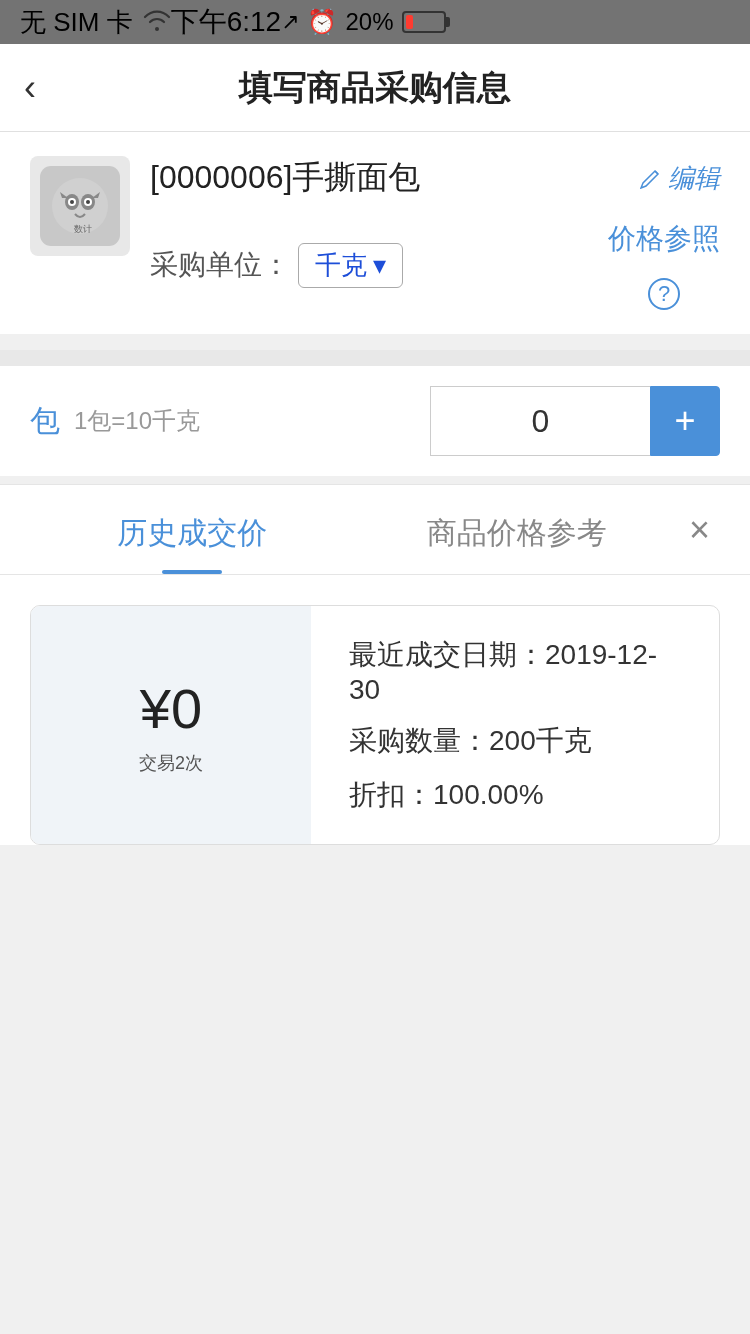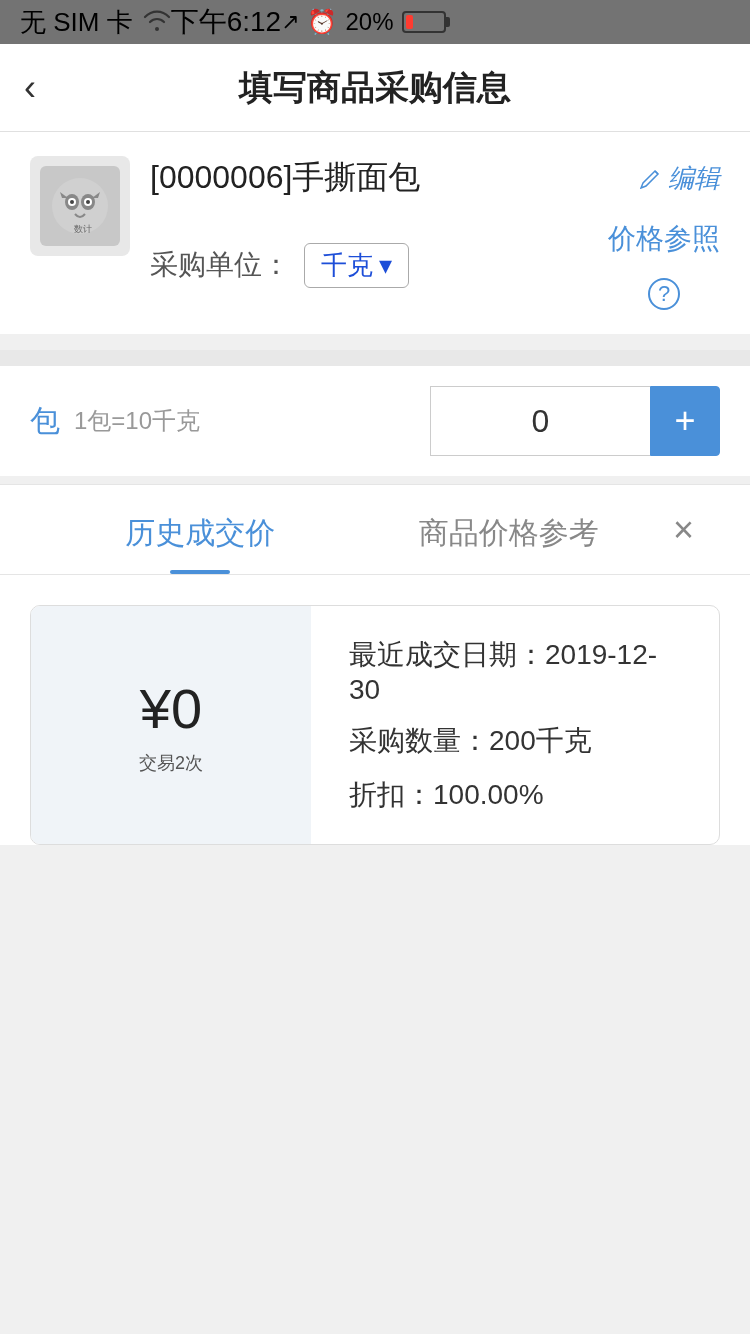--- a/index.html
+++ b/index.html
@@ -111,21 +111,21 @@
       border-radius: 8px;
       display: flex;
       align-items: center;
       justify-content: center;
       flex-shrink: 0;
     }
     .product-image-inner {
       width: 80px;
       height: 80px;
       background: #c8c8c8;
-      border-radius: 6px;
+      border-radius: 11px;
       display: flex;
       align-items: center;
       justify-content: center;
     }
     .product-info {
       flex: 1;
     }
     .product-name-row {
       display: flex;
       justify-content: space-between;
@@ -147,21 +147,21 @@
       font-style: italic;
     }
     .purchase-unit-row {
       display: flex;
       justify-content: space-between;
       align-items: center;
     }
     .purchase-unit-left {
       display: flex;
       align-items: center;
-      gap: 14px;
+      gap: 8px;
       font-size: 28px;
       color: #555;
     }
     .unit-select {
       border: 1px solid #aaa;
       border-radius: 6px;
       padding: 4px 16px;
       font-size: 26px;
       color: #1d4ed8;
       display: flex;
@@ -250,21 +250,21 @@
 
     
     .tabs-panel {
       background: #ffffff;
       border-top: 1px solid #e5e5e5;
     }
     .tabs-header {
       display: flex;
       align-items: center;
       border-bottom: 1px solid #e5e5e5;
-      padding: 0 46px;
+      padding: 0 30px;
       position: relative;
     }
     .tab-item {
       flex: 1;
       text-align: center;
       padding: 28px 0 20px;
       font-size: 30px;
       color: #888;
       cursor: pointer;
       position: relative;

